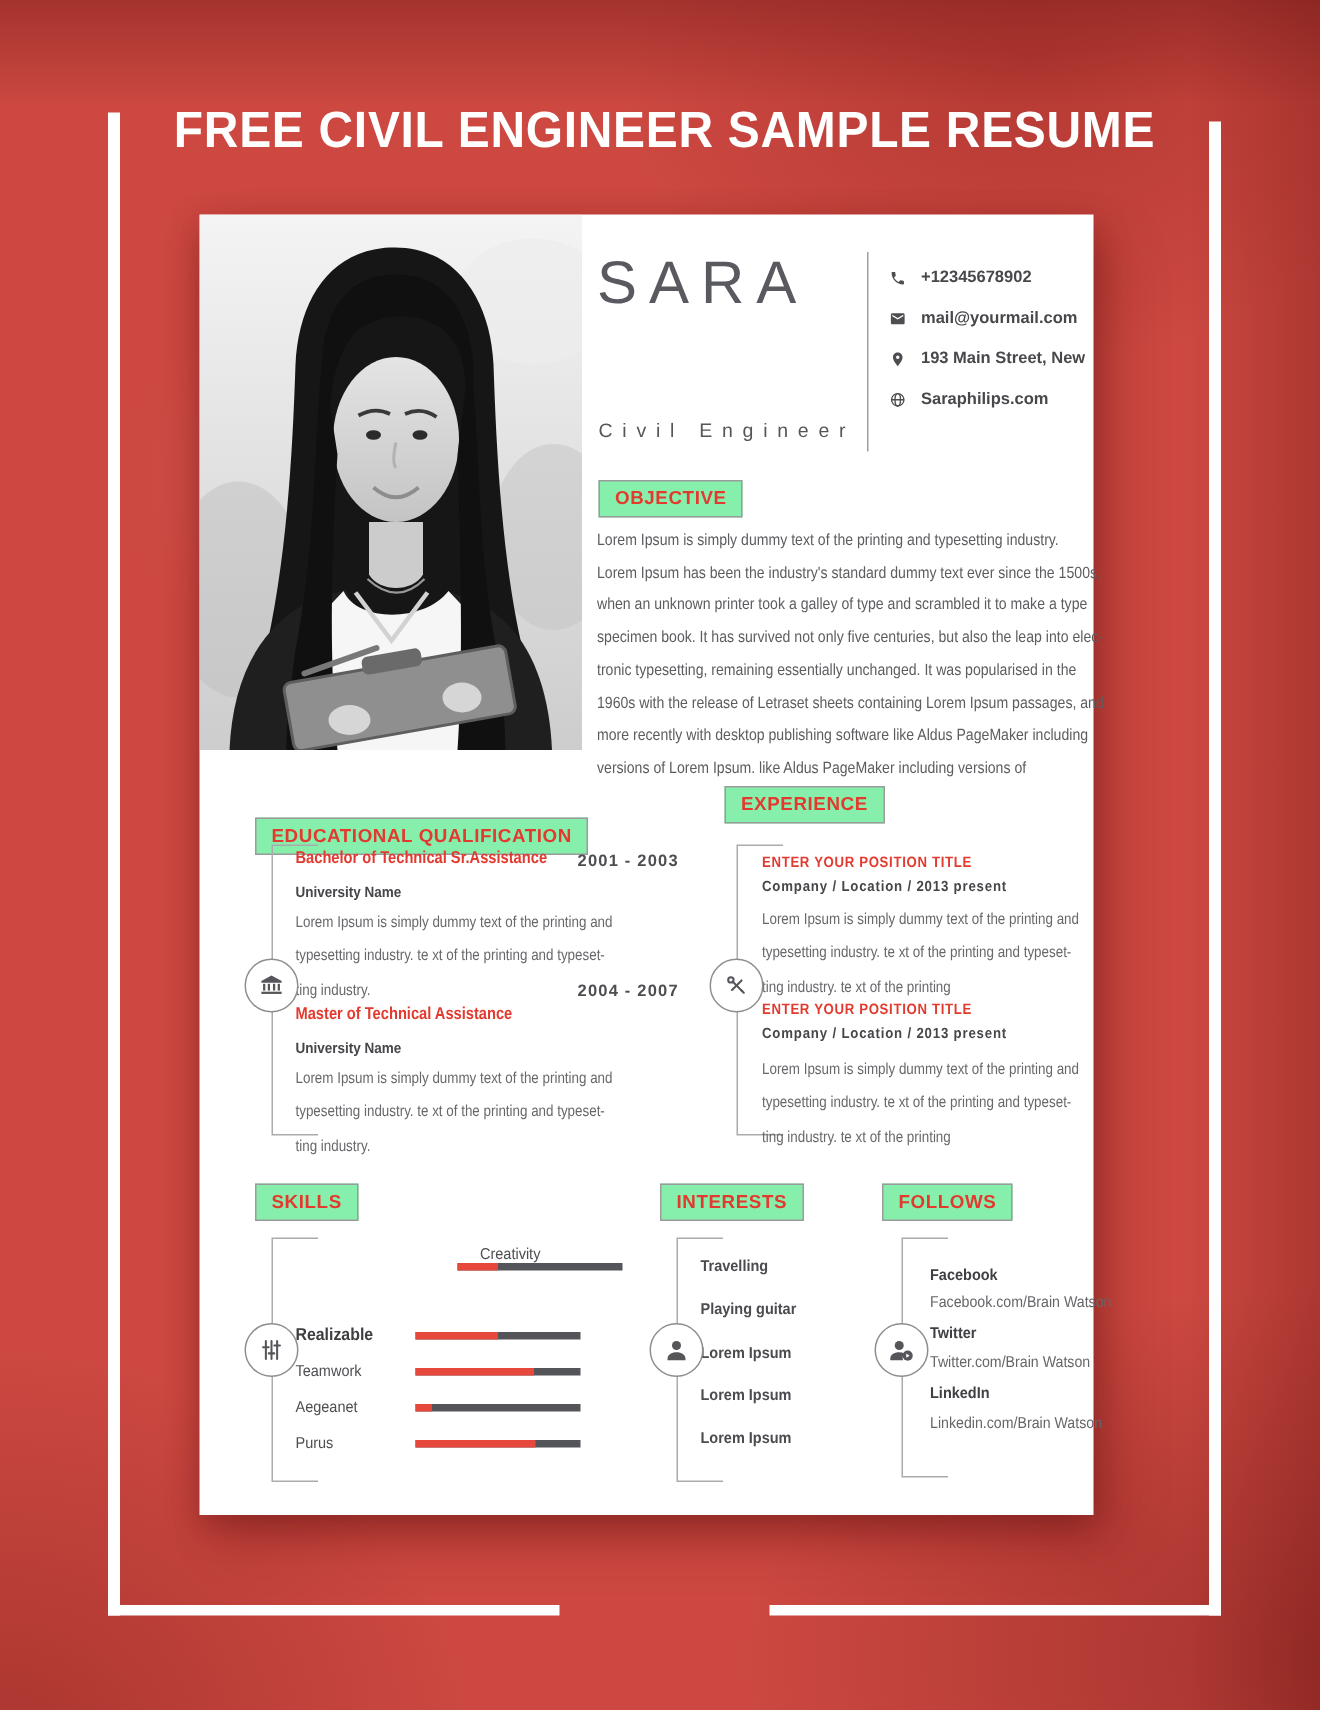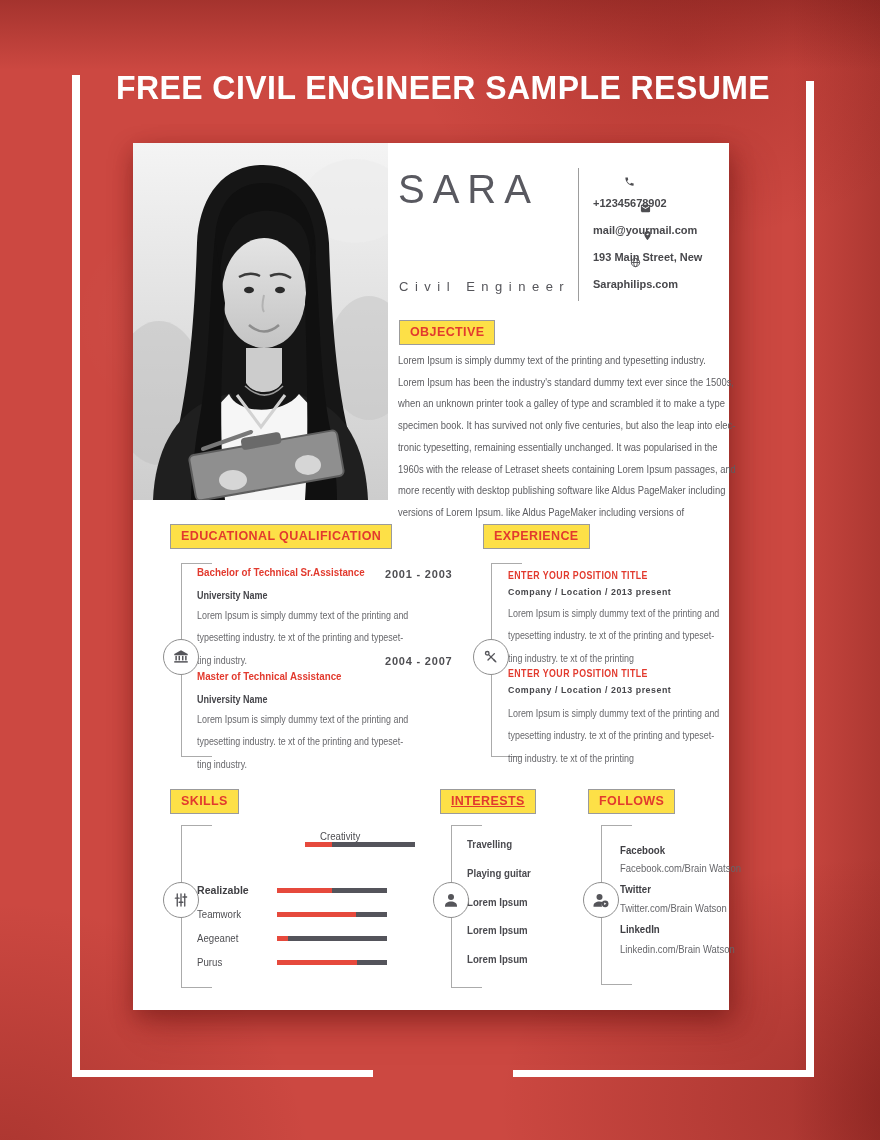--- a/index.html
+++ b/index.html
@@ -29,26 +29,26 @@
     background:#fff;
     box-shadow: 0 8px 22px rgba(90,14,12,0.45), 16px 18px 34px rgba(90,14,12,0.22);
   }
   .photo { position:absolute; left:0; top:0; width:255px; height:357px; overflow:hidden; }
 
   .first-name { position:absolute; left:265px; top:26px; font-size:40px; font-weight:500; color:#595960; letter-spacing:8px; line-height:1; }
   .last-name  { position:absolute; left:265px; top:74px; font-size:40px; font-weight:800; color:#e55d50; letter-spacing:1.5px; line-height:1; }
   .role       { position:absolute; left:266px; top:136px; font-size:13px; font-weight:500; color:#55555a; letter-spacing:6.5px; }
   .hdr-divider{ position:absolute; left:445px; top:25px; width:1px; height:133px; background:#9d9d9d; }
 
-  .contact-row { position:absolute; left:460px; display:flex; align-items:center; gap:10px; height:18px;flex-direction:column; }
+  .contact-row { position:absolute; left:460px; display:flex; align-items:center; gap:10px; height:18px; }
   .contact-row svg { flex:none; }
   .contact-text { font-size:11px; font-weight:600; color:#48484c; white-space:nowrap; }
 
   .hbox {
-    position:absolute; border:1px solid #9b9b9b; background:#fde047;
+    position:absolute; border:1px solid #9b9b9b; background:#86efac;
     color:#e23a2e; font-weight:bold; font-size:12.5px; letter-spacing:0.4px;
     padding:4px 10px 5px; white-space:nowrap;
   }
   .body-lines { position:absolute; font-size:10.8px; color:#5d5d61; line-height:21.7px;
     transform:scaleX(0.87); transform-origin:0 0; white-space:nowrap; }
 
   .bracket { position:absolute; width:30px; border-left:1.3px solid #ababab; }
   .bracket::before, .bracket::after { content:""; position:absolute; left:0; width:30px; height:1.3px; background:#ababab; }
   .bracket::before { top:0; } .bracket::after { bottom:0; }
   .circle-icon { position:absolute; width:36px; height:36px; box-sizing:border-box;
@@ -168,21 +168,21 @@
           <circle cx="12" cy="12" r="9"></circle>
           <ellipse cx="12" cy="12" rx="4" ry="9"></ellipse>
           <path d="M3 12h18"></path>
         </svg>
       <span class="contact-text">Saraphilips.com</span>
     </div>
 
     <div class="hbox" style="left:266px; top:177px;">OBJECTIVE</div>
     <div class="body-lines" style="left:265px; top:207px;">Lorem Ipsum is simply dummy text of the printing and typesetting industry.<br>Lorem Ipsum has been the industry's standard dummy text ever since the 1500s,<br>when an unknown printer took a galley of type and scrambled it to make a type<br>specimen book. It has survived not only five centuries, but also the leap into elec-<br>tronic typesetting, remaining essentially unchanged. It was popularised in the<br>1960s with the release of Letraset sheets containing Lorem Ipsum passages, and<br>more recently with desktop publishing software like Aldus PageMaker including<br>versions of Lorem Ipsum. like Aldus PageMaker including versions of</div>
 
-    <div class="hbox" style="left:37px; top:381px;text-align:center;">EDUCATIONAL QUALIFICATION</div>
+    <div class="hbox" style="left:37px; top:402px;text-align:center;">EDUCATIONAL QUALIFICATION</div>
     <div class="bracket" style="left:48px; top:420px; height:194px;"></div>
     <div class="circle-icon" style="left:30px; top:496px;">
       <svg width="18" height="18" viewBox="0 0 24 24" fill="#55555a">
         <path d="M3 8 12 3 21 8 v1.5 H3z"></path>
           <rect x="4.5" y="10.5" width="2" height="6"></rect>
           <rect x="8.7" y="10.5" width="2" height="6"></rect>
           <rect x="13.3" y="10.5" width="2" height="6"></rect>
           <rect x="17.5" y="10.5" width="2" height="6"></rect>
           <rect x="3" y="17.5" width="18" height="2"></rect>
       </svg>
@@ -250,21 +250,21 @@
           <span class="skill-fill" style="width: 10%;"></span>
         </span>
     </div>
     <div class="skill-row" style="top:807px;">
       <span class="skill-label">Purus</span>
       <span class="skill-track">
           <span class="skill-fill" style="width: 73%;"></span>
         </span>
     </div>
 
-    <div class="hbox" style="left:307px; top:646px;text-decoration:underline;">INTERESTS</div>
+    <div class="hbox" style="left:307px; top:646px;">INTERESTS</div>
     <div class="bracket" style="left:318px; top:682px; height:163px;"></div>
     <div class="circle-icon" style="left:300px; top:739px;">
       <svg width="18" height="18" viewBox="0 0 24 24" fill="#55555a">
         <circle cx="12" cy="8" r="4"></circle>
           <path d="M4 20c0-4 3.6-6 8-6s8 2 8 6v1H4z"></path>
       </svg>
     </div>
     <div class="interest-item" style="top:695px;">Travelling</div>
     <div class="interest-item" style="top:724px;">Playing guitar</div>
     <div class="interest-item" style="top:753px;">Lorem Ipsum</div>

